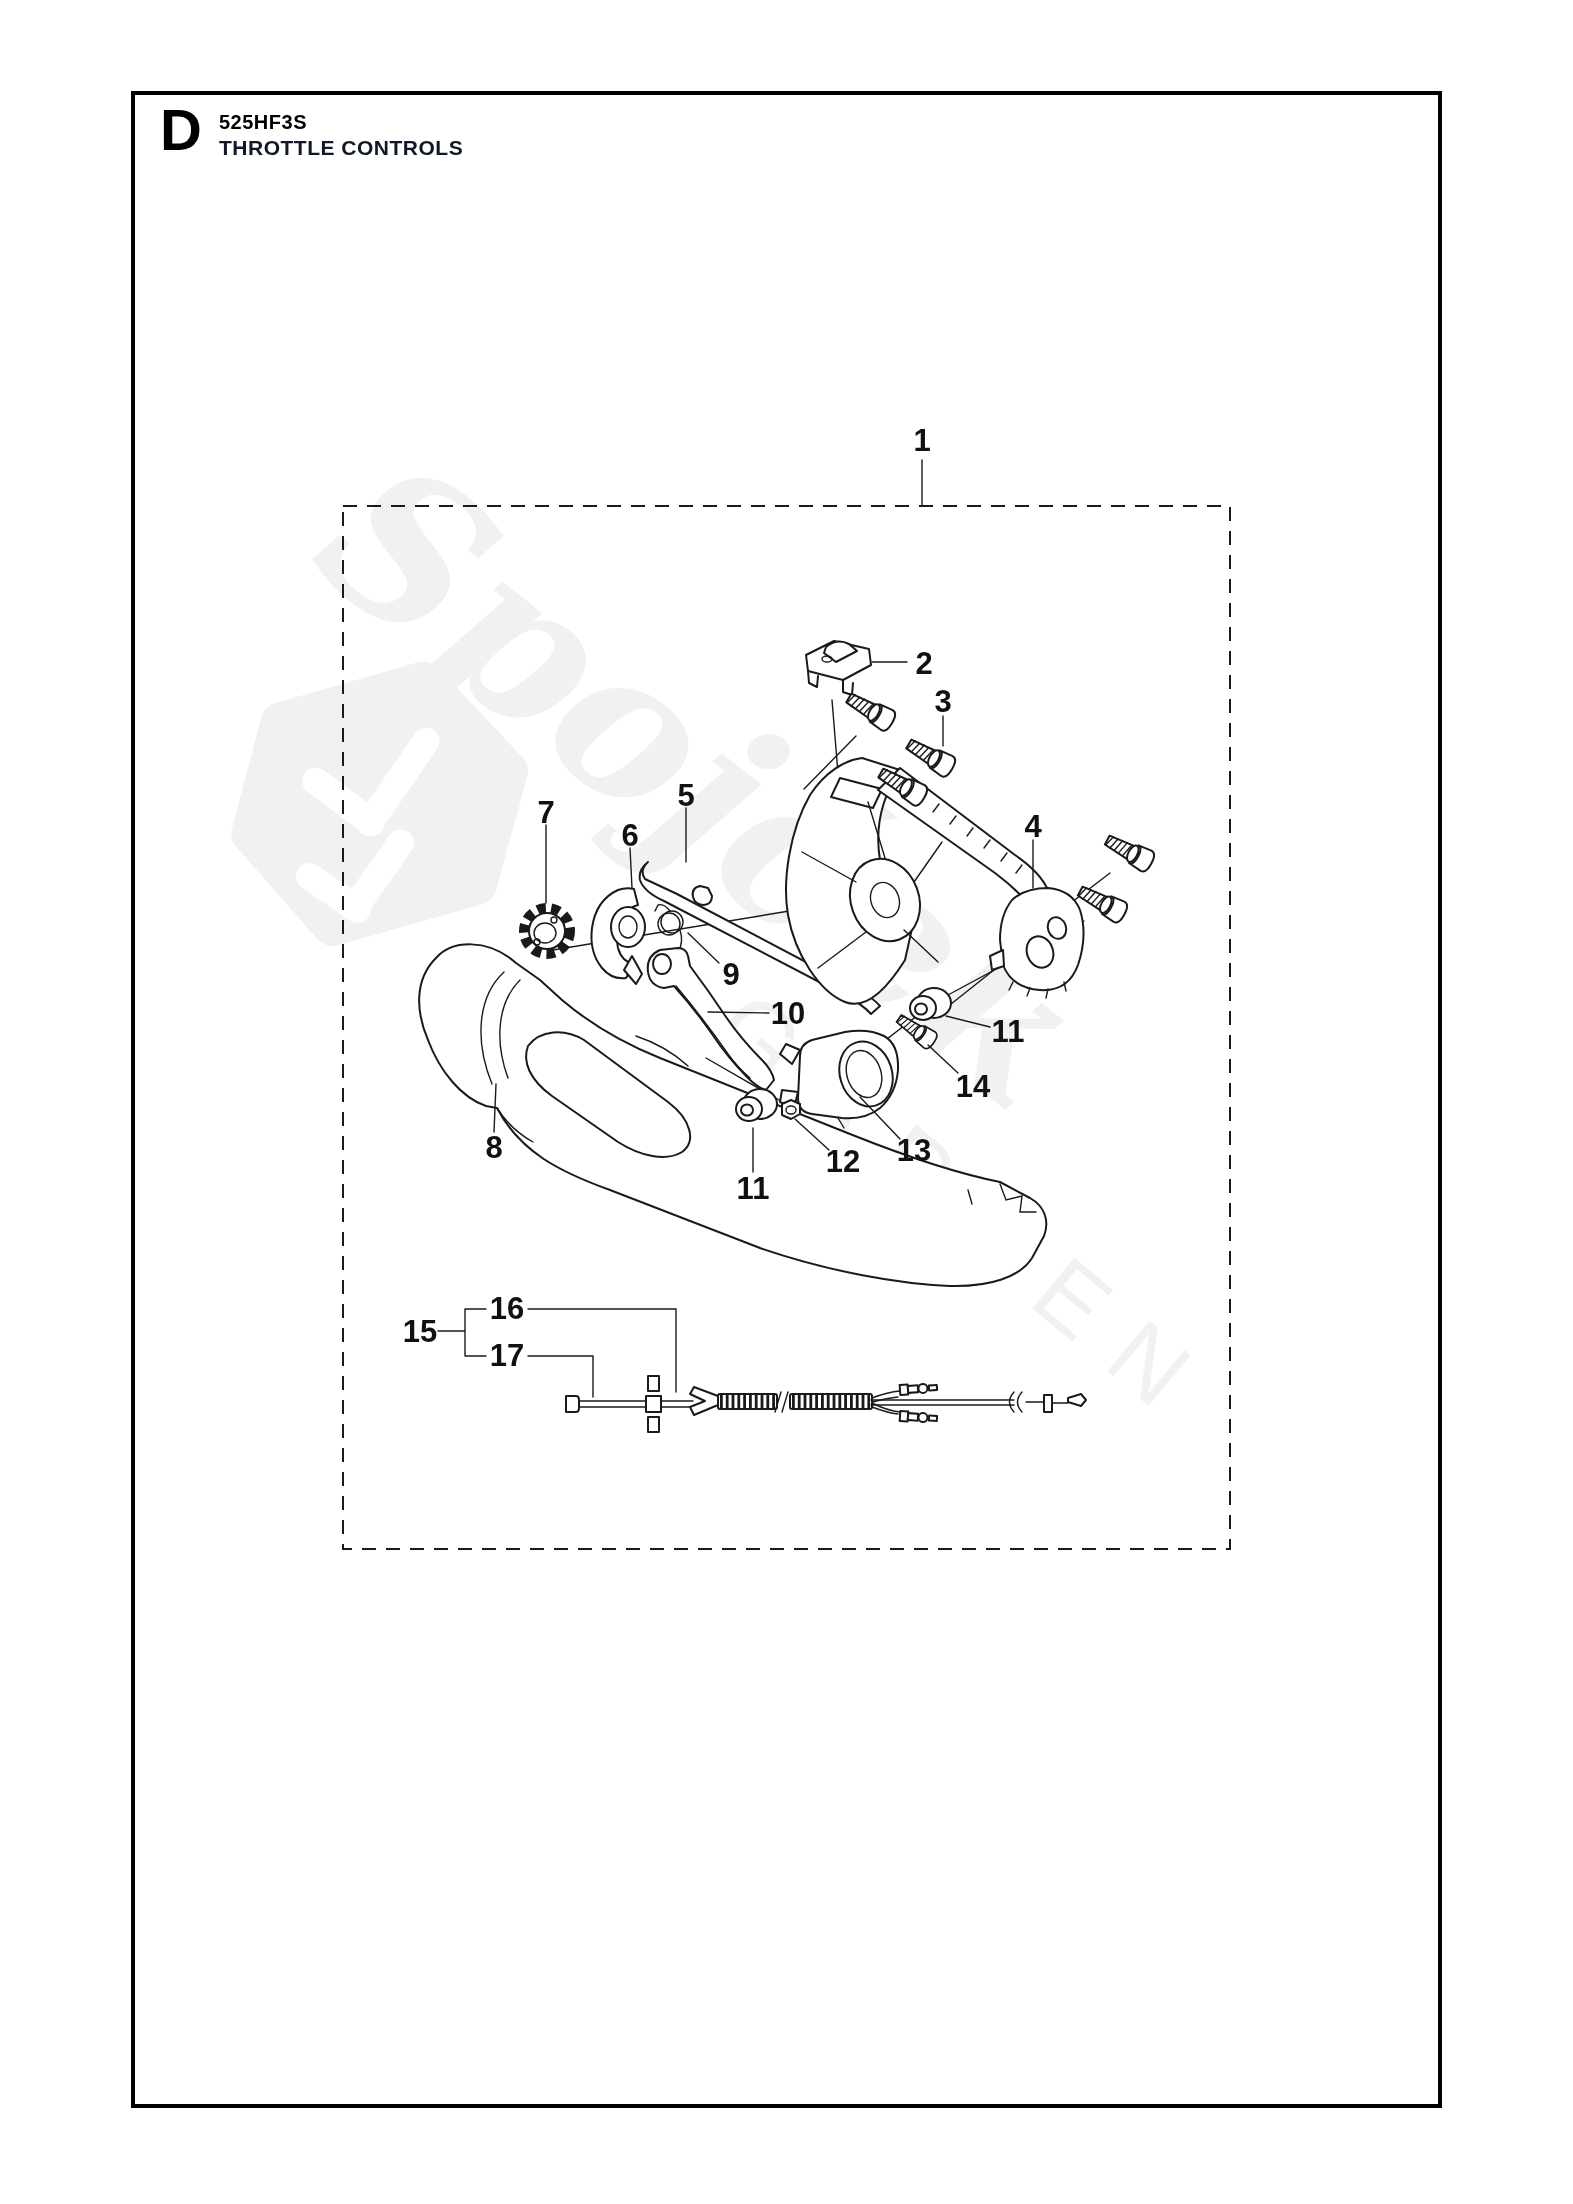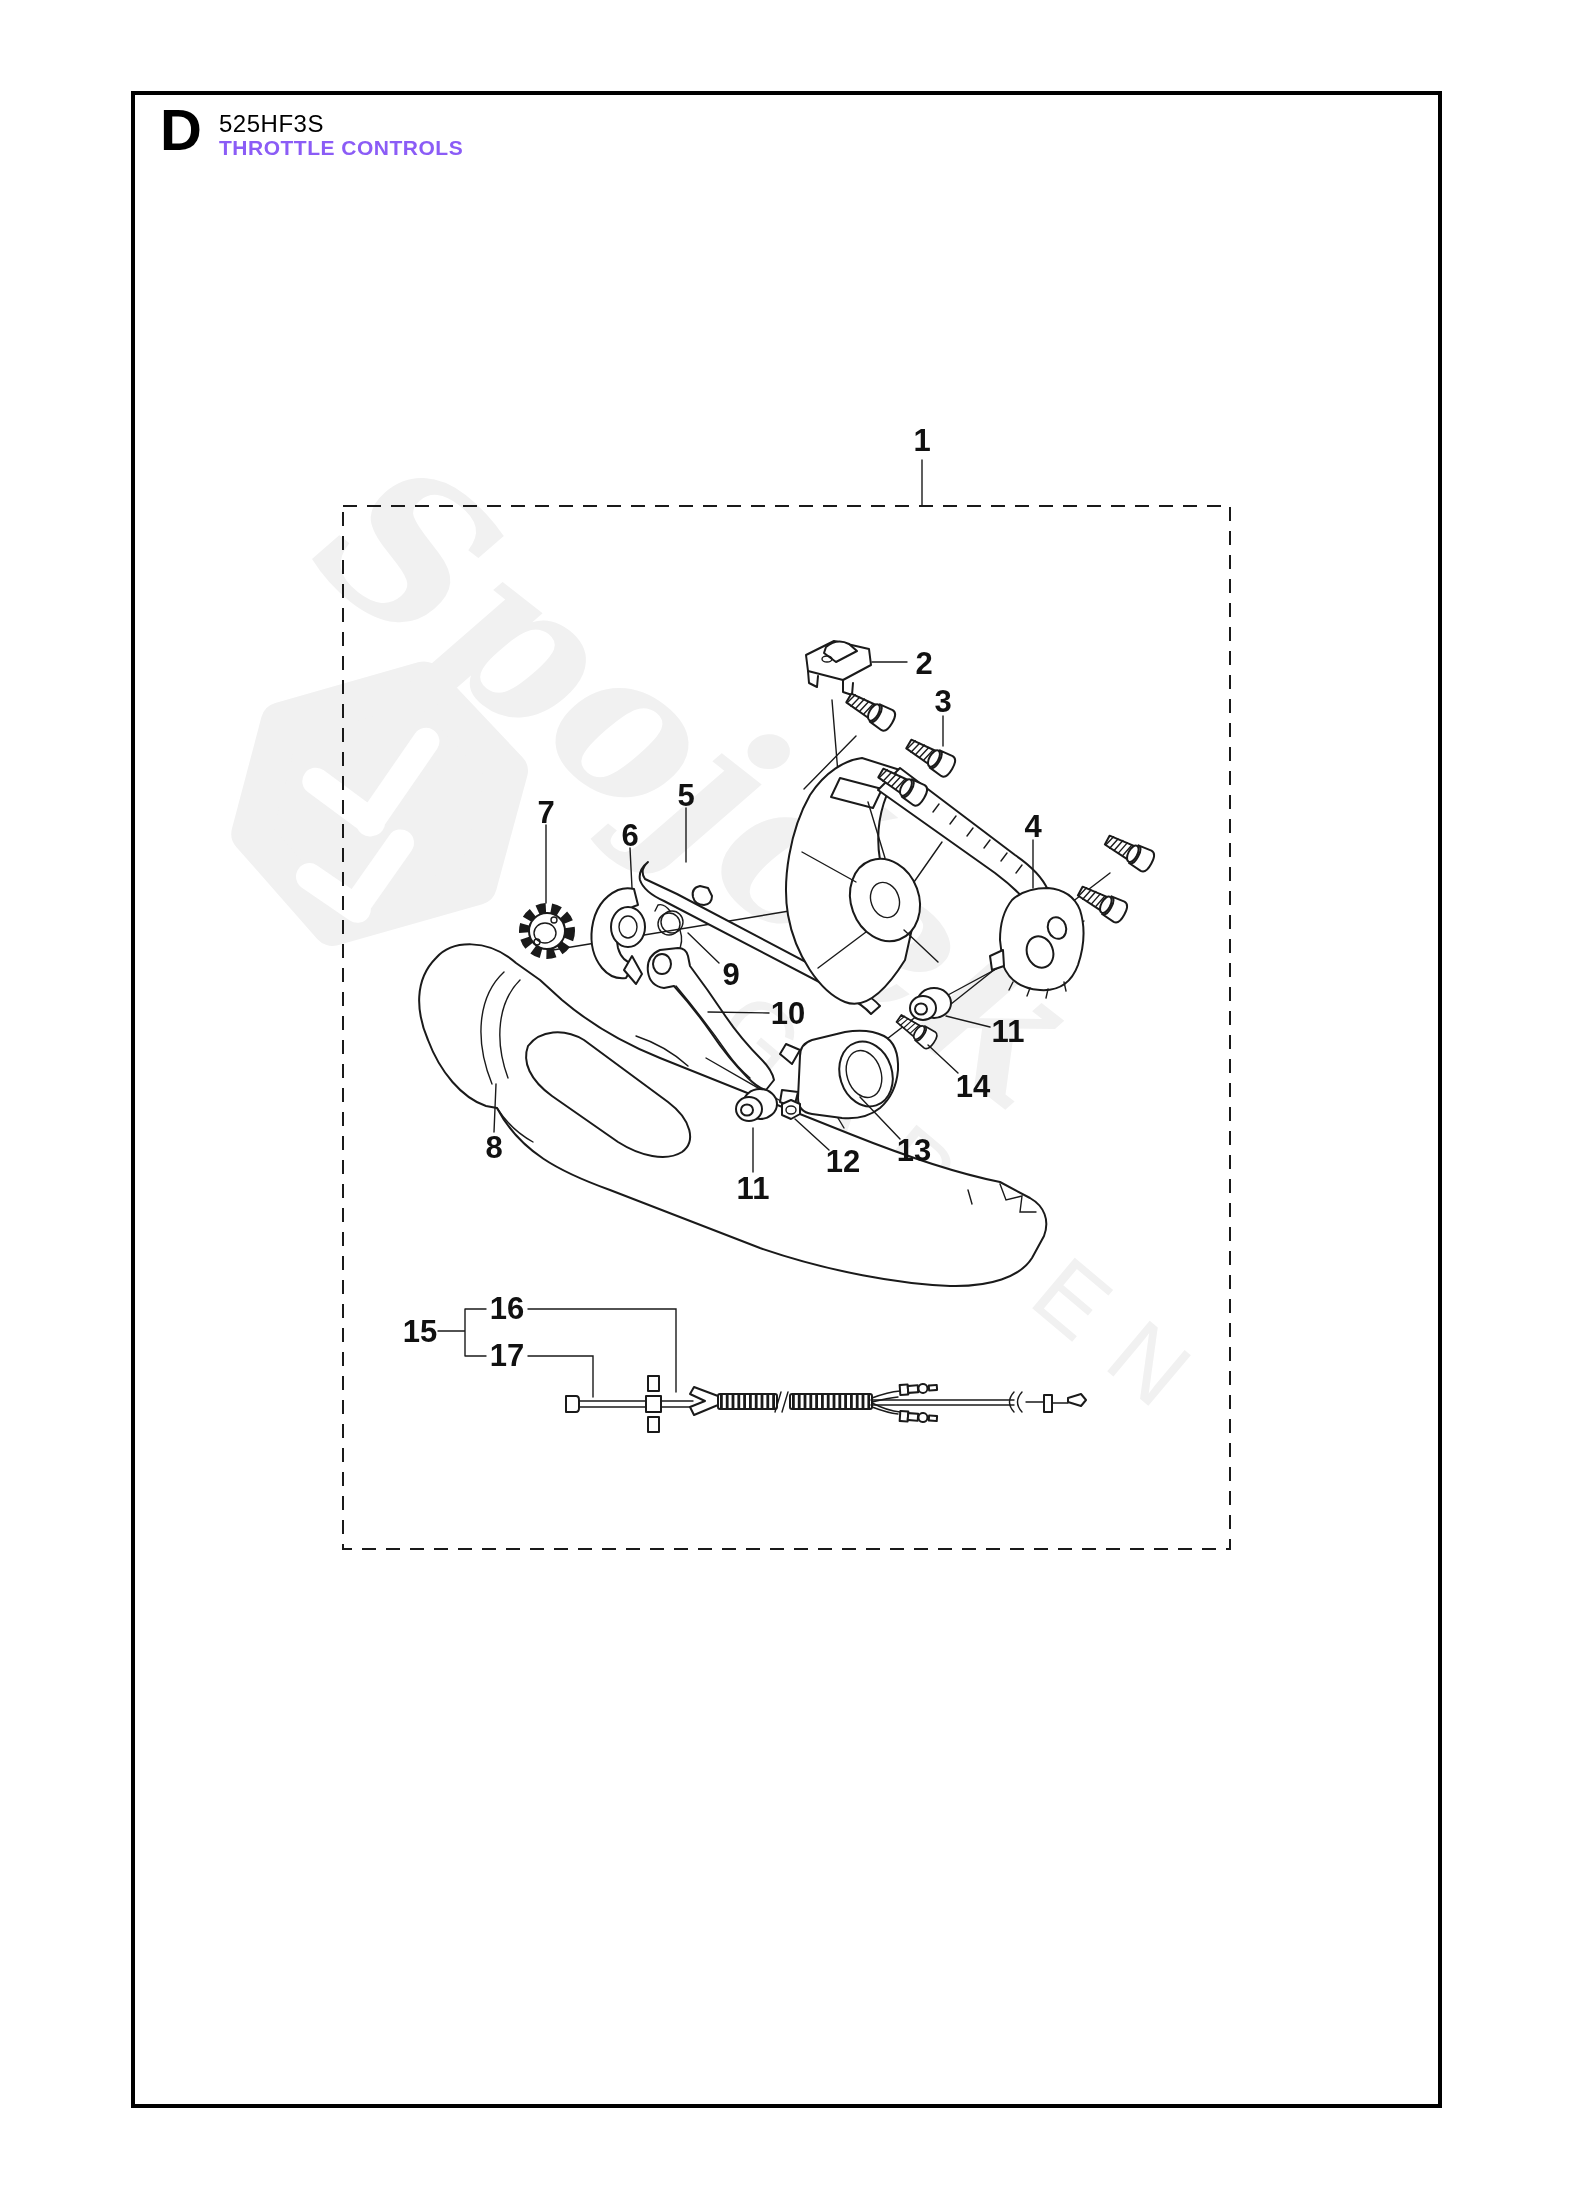--- a/index.html
+++ b/index.html
@@ -1,20 +1,20 @@
 <!DOCTYPE html>
 <html><head>
 <meta charset="utf-8">
 <style>
   html,body{margin:0;padding:0;background:#fff;}
   .canvas{position:relative;width:1573px;height:2204px;background:#ffffff;overflow:hidden;
           font-family:"Liberation Sans",sans-serif;}
   .hdr-letter{position:absolute;left:160px;top:101px;font-size:58px;font-weight:bold;color:#000;line-height:1;}
-  .hdr-model{position:absolute;left:219px;top:112px;font-size:24px;font-weight:normal;color:#000;line-height:1;letter-spacing:.5px;}
-  .hdr-title{position:absolute;left:219px;top:137px;font-size:21px;font-weight:bold;color:#8b5cf6;line-height:1;letter-spacing:.5px;}
+  .hdr-model{position:absolute;left:219px;top:112px;font-size:20px;font-weight:bold;color:#000;line-height:1;letter-spacing:.5px;}
+  .hdr-title{position:absolute;left:219px;top:137px;font-size:21px;font-weight:bold;color:#0f172a;line-height:1;letter-spacing:.5px;}
   svg{position:absolute;left:0;top:0;}
   .ln{fill:none;stroke:#1a1a1a;stroke-width:2;stroke-linecap:round;stroke-linejoin:round;}
   .pt{fill:#ffffff;stroke:#1a1a1a;stroke-width:2;stroke-linejoin:round;}
   .thin{fill:none;stroke:#1a1a1a;stroke-width:1.4;stroke-linecap:round;}
   .callout{font-family:"Liberation Sans",sans-serif;font-size:31px;font-weight:bold;fill:#111;text-anchor:middle;}
   .wm{fill:#f1f1f1;}
   .wm-script{font-family:"DejaVu Serif",serif;font-style:italic;font-weight:bold;font-size:205px;fill:#f1f1f1;text-anchor:middle;}
   .wm-caps{font-family:"Liberation Sans",sans-serif;font-size:96px;letter-spacing:34px;fill:#f1f1f1;text-anchor:middle;}
 </style>
 </head>

